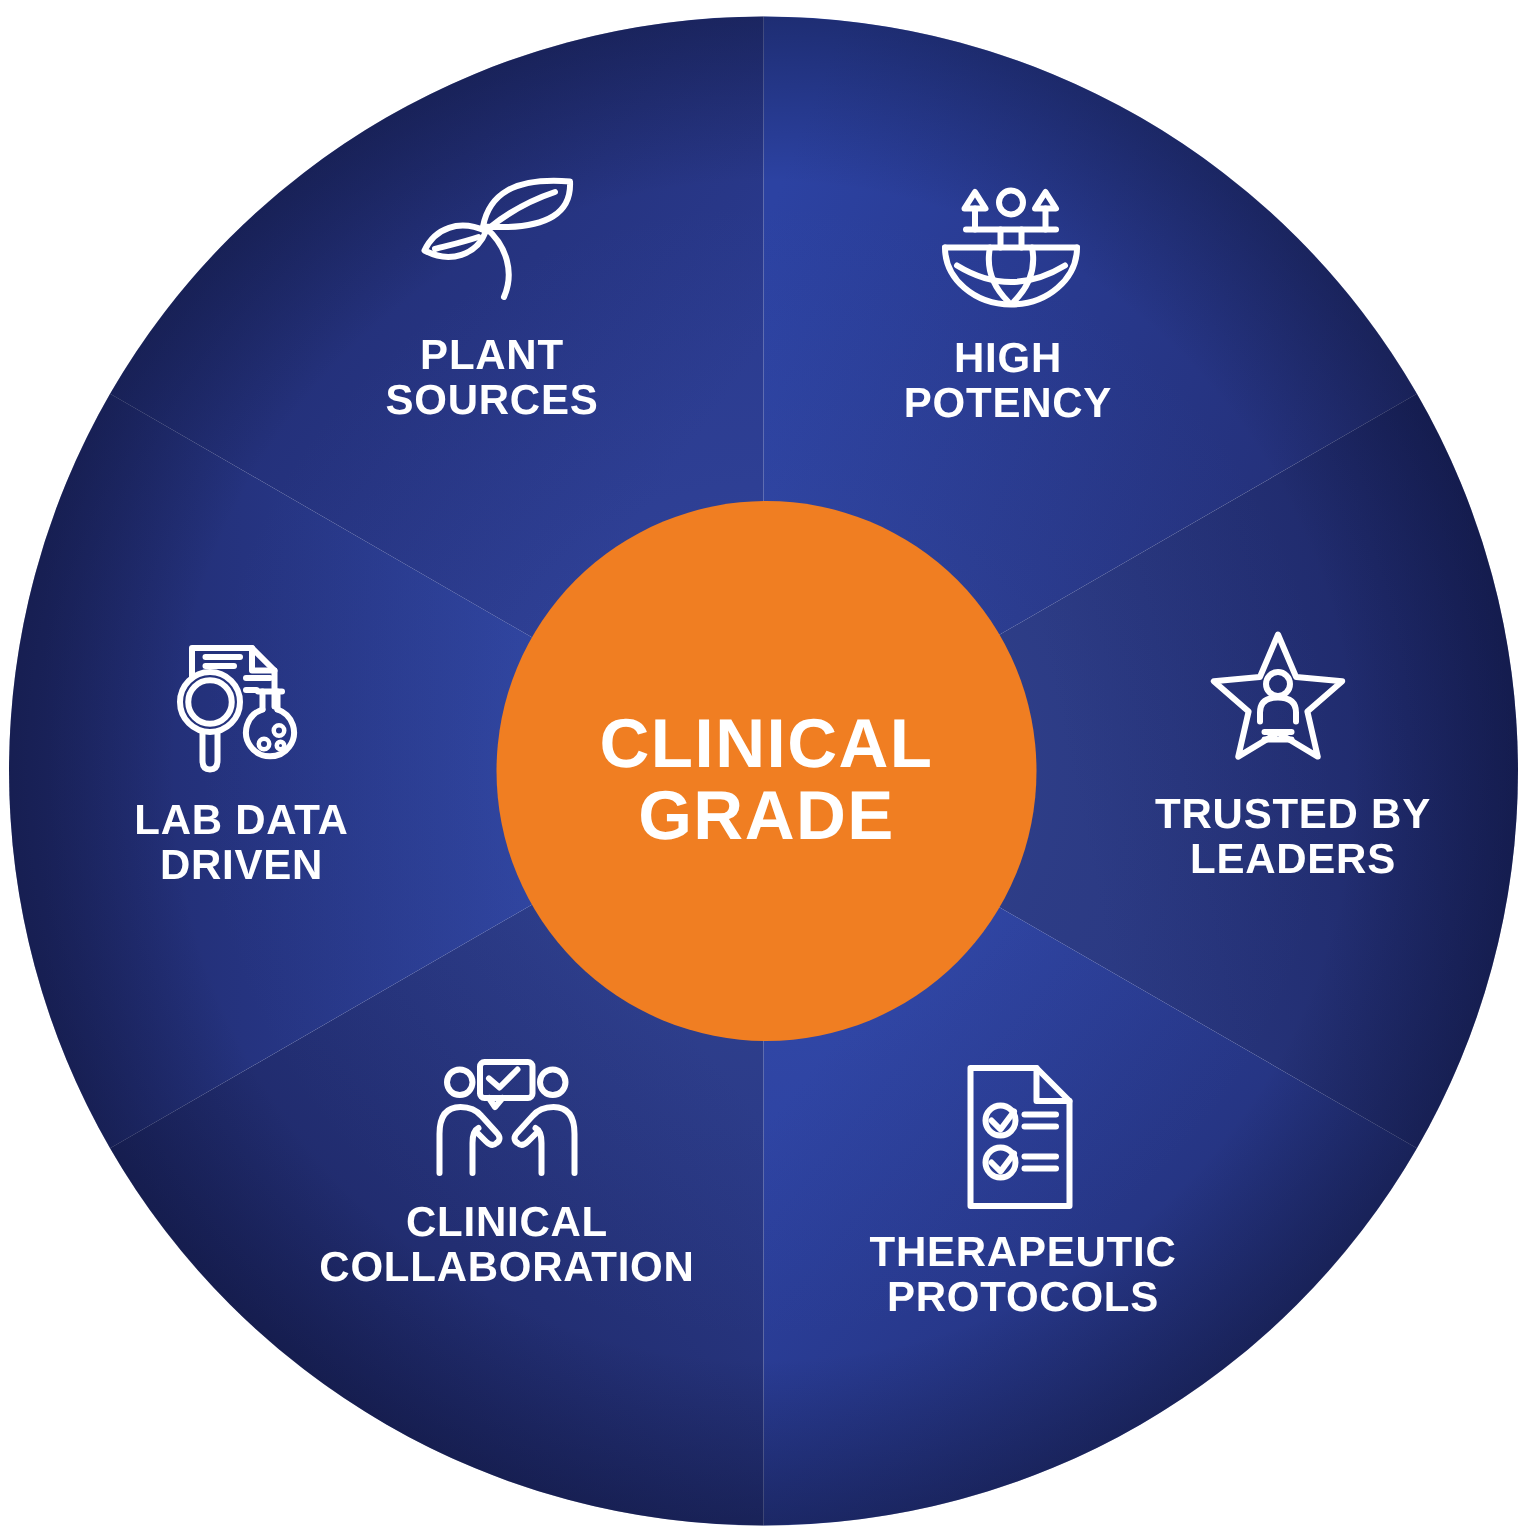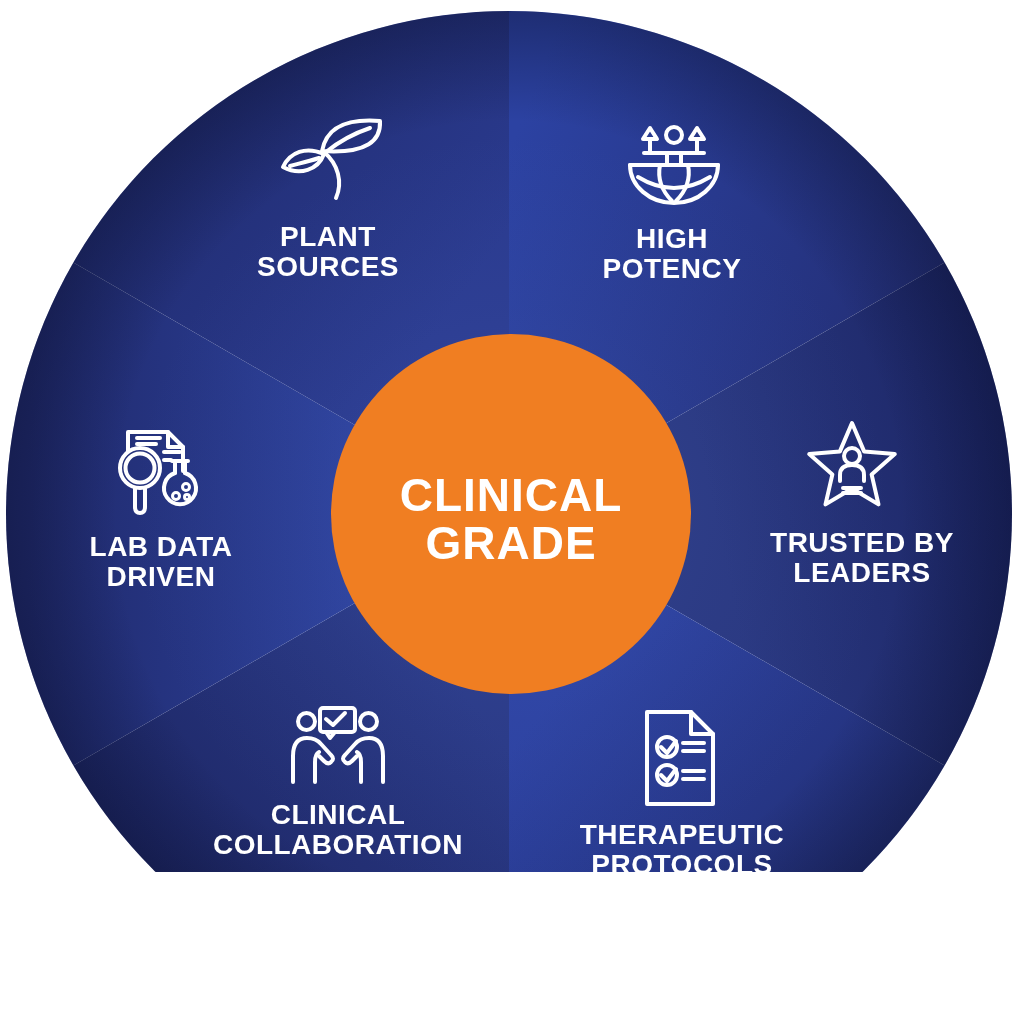--- a/index.html
+++ b/index.html
@@ -1,18 +1,18 @@
 <!DOCTYPE html>
 <html><head>
 <meta charset="utf-8">
 <style>
   html,body{margin:0;padding:0;background:#FFFFFF;}
   .stage{
     position:relative;
-    width:1017px;height:872px;
+    width:1017px;height:1024px;
     background:#FFFFFF;
     overflow:hidden;
     font-family:"Liberation Sans", sans-serif;
   }
   svg{display:block;}
   .seg-label{
     fill:#FFFFFF;
     font-family:"Liberation Sans", sans-serif;
     font-weight:bold;
     font-size:28px;

